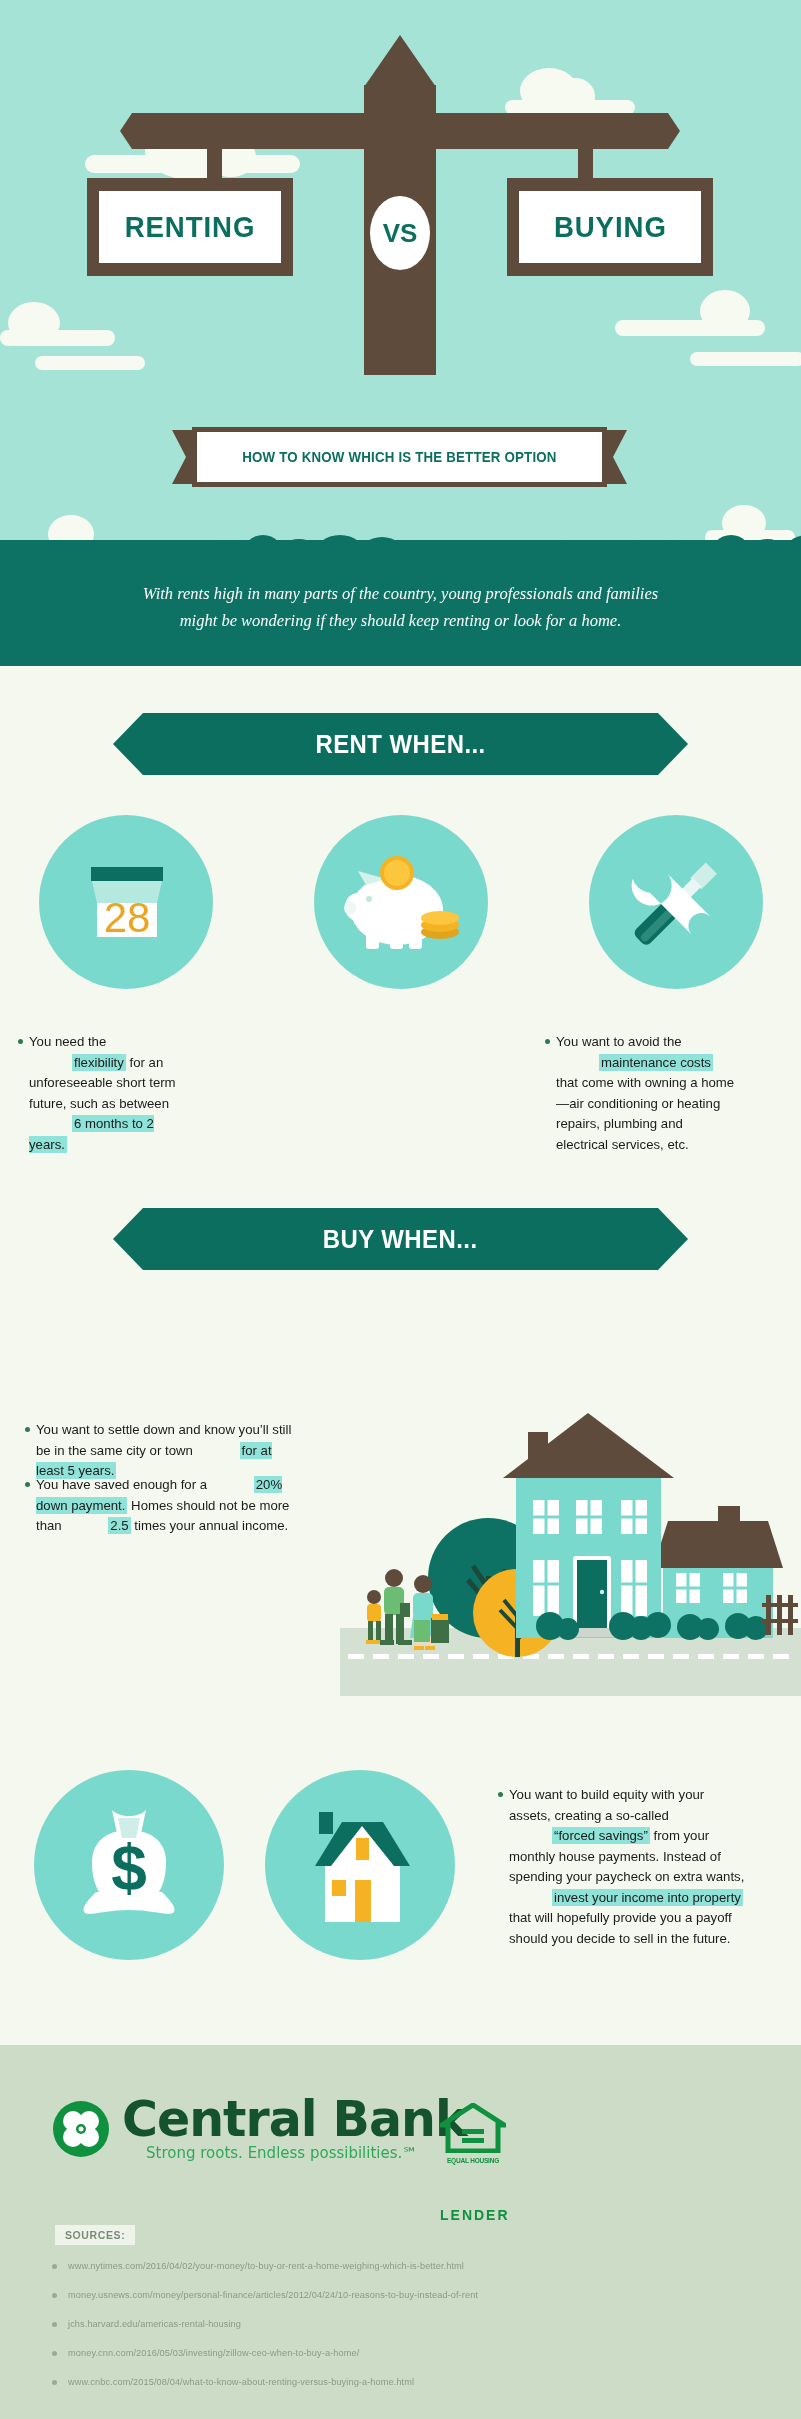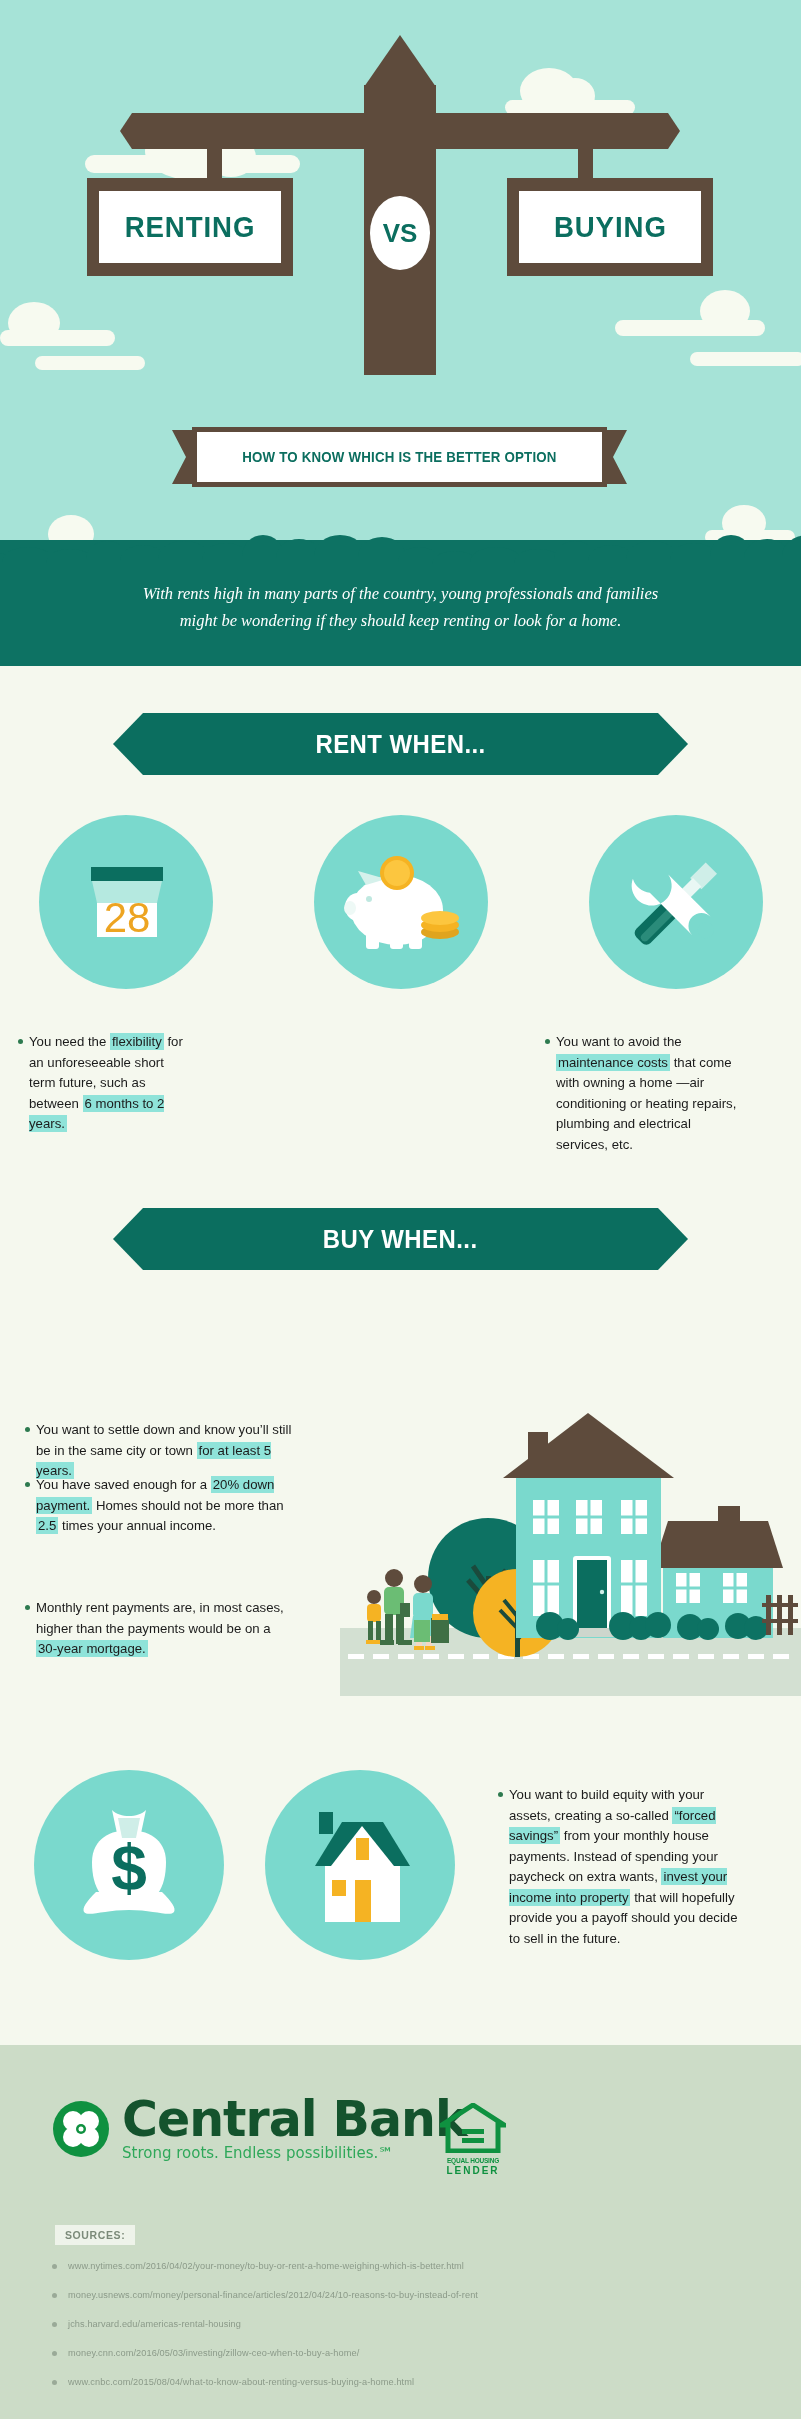--- a/index.html
+++ b/index.html
@@ -180,21 +180,21 @@
     color: #1b1b1b;
   }
   .bullet .dot {
     position: absolute;
     left: 0; top: 7px;
     width: 5px; height: 5px;
     border-radius: 50%;
     background: #2d7a4f;
   }
   .bullet .btext { display: block; padding-left: 11px; }
-  .hl { background: #8fe3d9; padding: 1px 2px; }
+  .hl { background: #8fe3d9; padding: 1px 2px; margin-left: 43px; }
 
   
   .scene { position: absolute; left: 318px; top: 1388px; width: 483px; height: 310px; }
   .ground { position: absolute; left: 22px; top: 240px; width: 461px; height: 68px; background: #d3e0d2; }
   .road-dash { position: absolute; top: 266px; width: 16px; height: 5px; background: #ffffff; }
 
   
   .footer {
     position: absolute;
     left: 0; top: 2045px;
@@ -209,28 +209,29 @@
     font-weight: 700;
     letter-spacing: -1px;
     line-height: 40px;
     font-family: "DejaVu Sans", sans-serif;
   }
   .cb-tag {
     color: #2fa85a;
     font-size: 15px;
     font-family: "DejaVu Sans", sans-serif;
     margin-top: 4px;
+    margin-left: 24px;
   }
   .ehl {
     position: absolute; left: 440px; top: 58px;
     width: 66px; height: 72px;
     text-align: center;
   }
   .ehl-txt1 { font-size: 6.5px; font-weight: 700; color: #0f9140; letter-spacing: -0.2px; line-height: 8px;}
-  .ehl-txt2 { font-size: 10px; font-weight: 700; color: #0f9140; letter-spacing: 2px; line-height: 11px;}
+  .ehl-txt2 { font-size: 14px; font-weight: 700; color: #0f9140; letter-spacing: 2px; line-height: 11px; margin-top: 45px;}
 
   .sources-label {
     position: absolute; left: 55px; top: 180px;
     background: #eef3ea;
     padding: 4px 10px;
     font-size: 10.5px;
     font-weight: 700;
     letter-spacing: 0.6px;
     color: #7b8a79;
     font-family: "Liberation Sans", sans-serif;
@@ -397,24 +398,20 @@
   </div>
 
   <div class="bullet" style="left:25px;top:1420px;width:270px;">
     <span class="dot"></span>
     <span class="btext"><span>You want to settle down and know you’ll still be in the same city or town </span><span class="hl">for at least 5 years.</span></span>
   </div>
   <div class="bullet" style="left:25px;top:1475px;width:270px;">
     <span class="dot"></span>
     <span class="btext"><span>You have saved enough for a </span><span class="hl">20% down payment.</span><span> Homes should not be more than </span><span class="hl">2.5</span><span> times your annual income.</span></span>
   </div>
-  <div class="bullet" style="left:25px;top:1598px;width:270px;">
-    <span class="dot"></span>
-    <span class="btext"><span>Monthly rent payments are, in most cases, higher than the payments would be on a </span><span class="hl">30-year mortgage.</span></span>
-  </div>
 
   <div class="scene">
     <div class="ground"></div>
     <div id="dashes">
         <div class="road-dash" style="left: 30px;"></div>
         <div class="road-dash" style="left: 55px;"></div>
         <div class="road-dash" style="left: 80px;"></div>
         <div class="road-dash" style="left: 105px;"></div>
         <div class="road-dash" style="left: 130px;"></div>
         <div class="road-dash" style="left: 155px;"></div>

